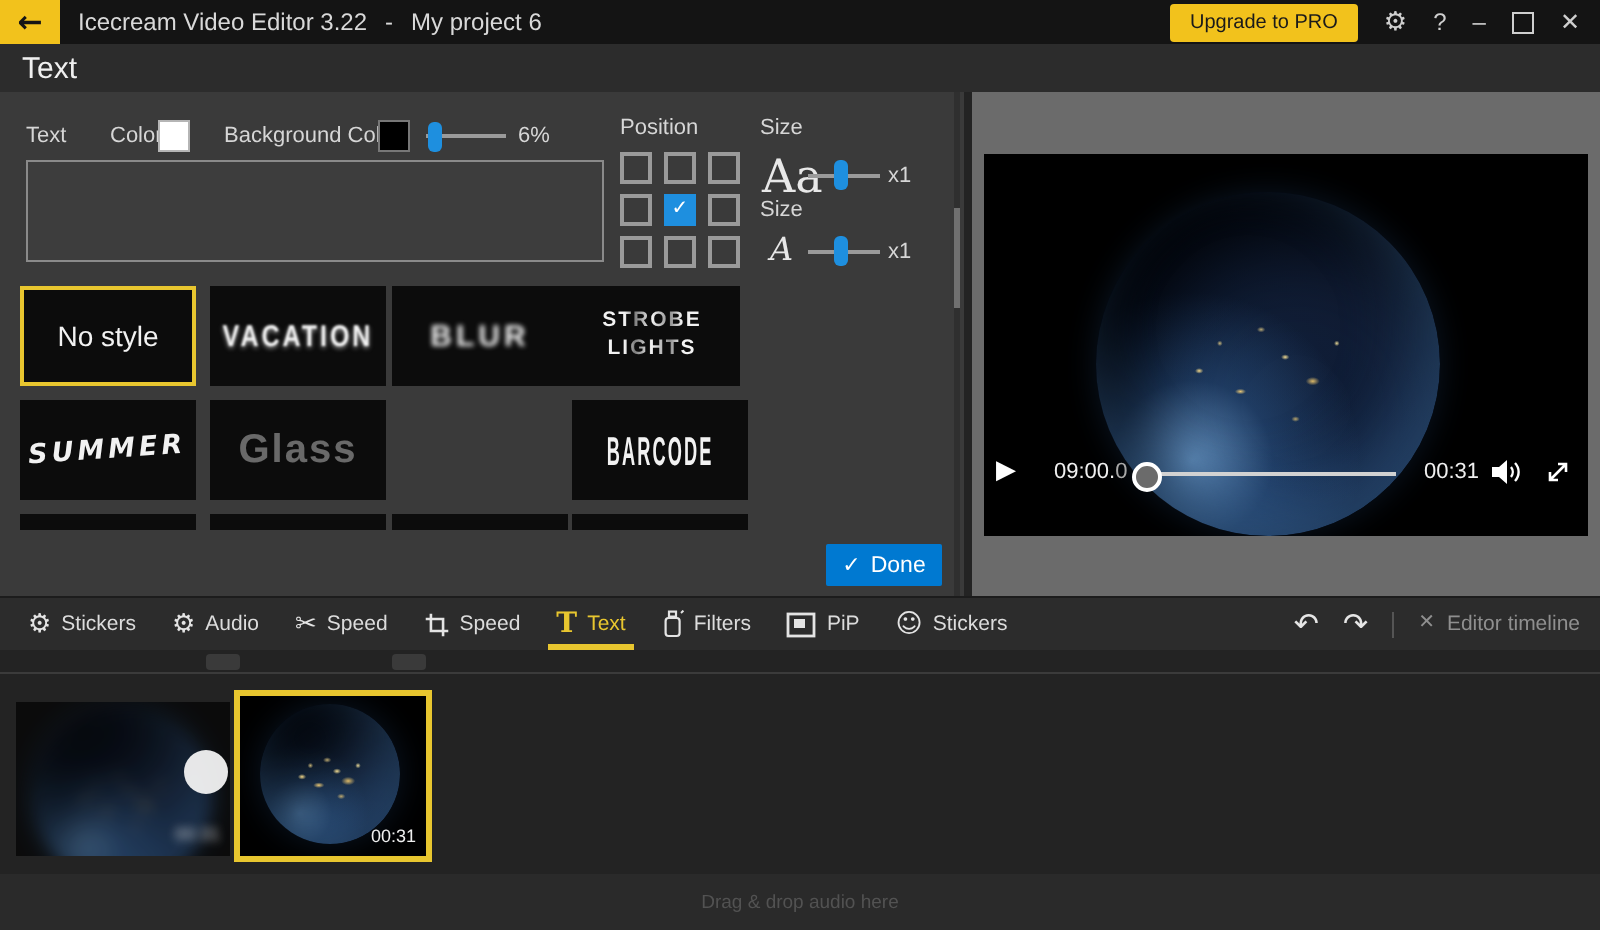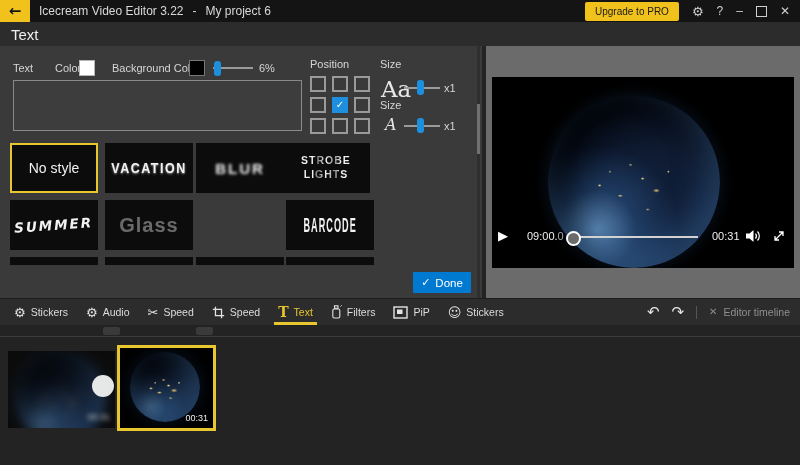--- a/index.html
+++ b/index.html
@@ -292,15 +292,18 @@
       <span id="ghost-time" class="abs">00:31</span>
     </div>
 
     <div id="drag-dot" class="abs"></div>
 
     <div id="sel-clip" class="abs">
       <div class="earth" style="left:10px;top:4px;width:70px;height:70px"></div>
       <span id="clip-time" class="abs">00:31</span>
     </div>
 
+    <div id="audio-track" class="abs">
+      <span id="audio-hint">Drag &amp; drop audio here</span>
+    </div>
   </div>
 
 </div>
 
 </body></html>

